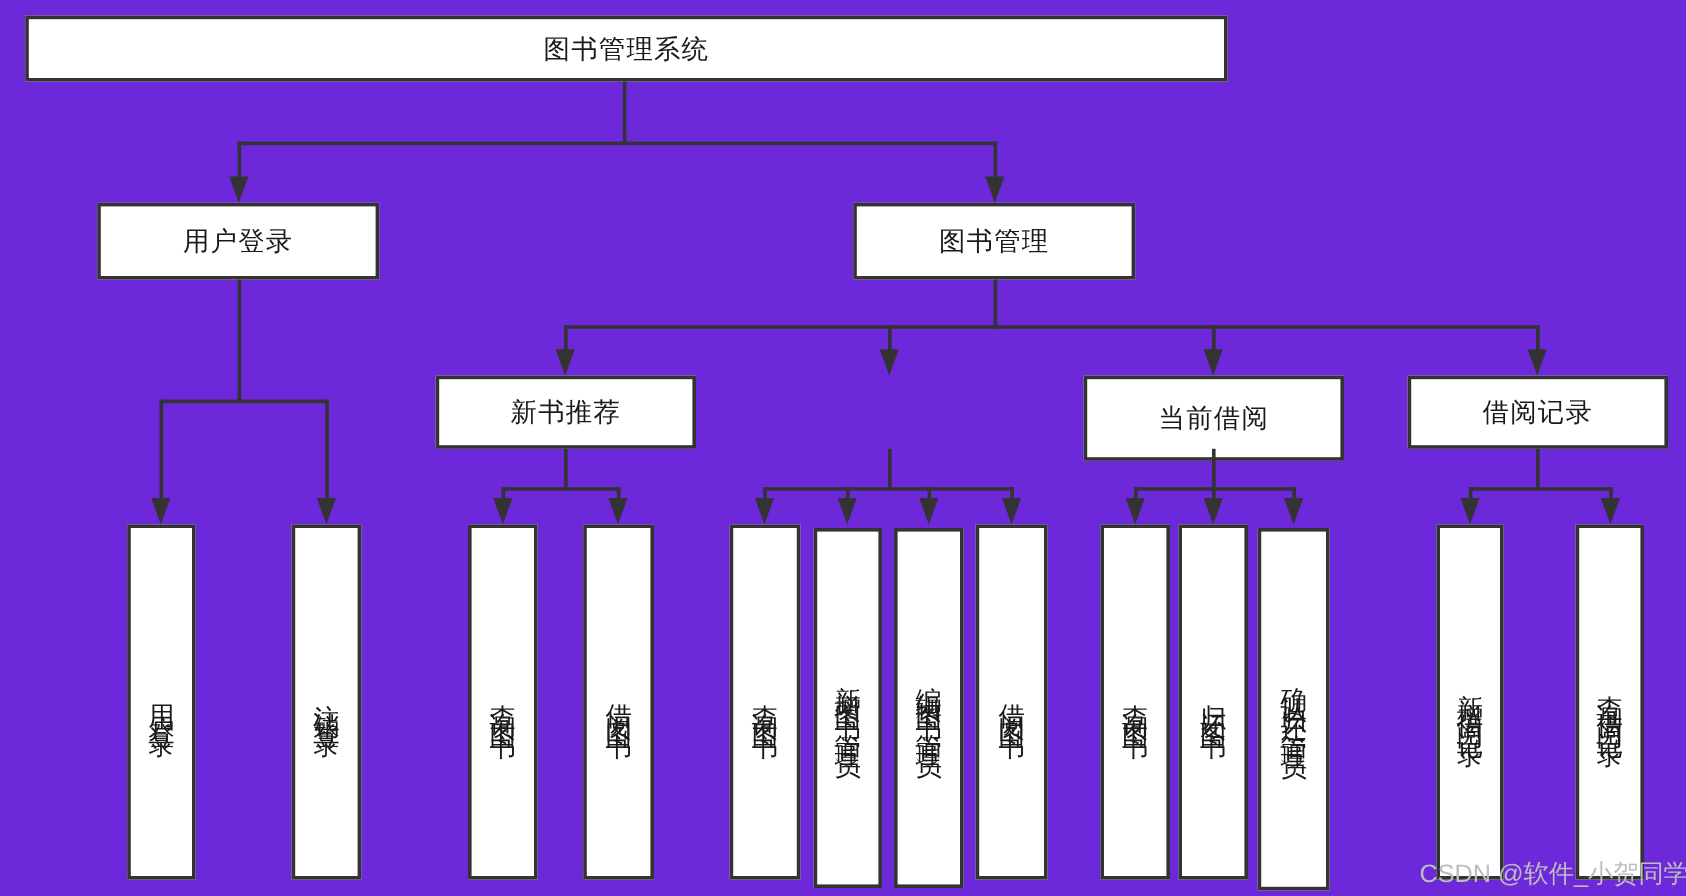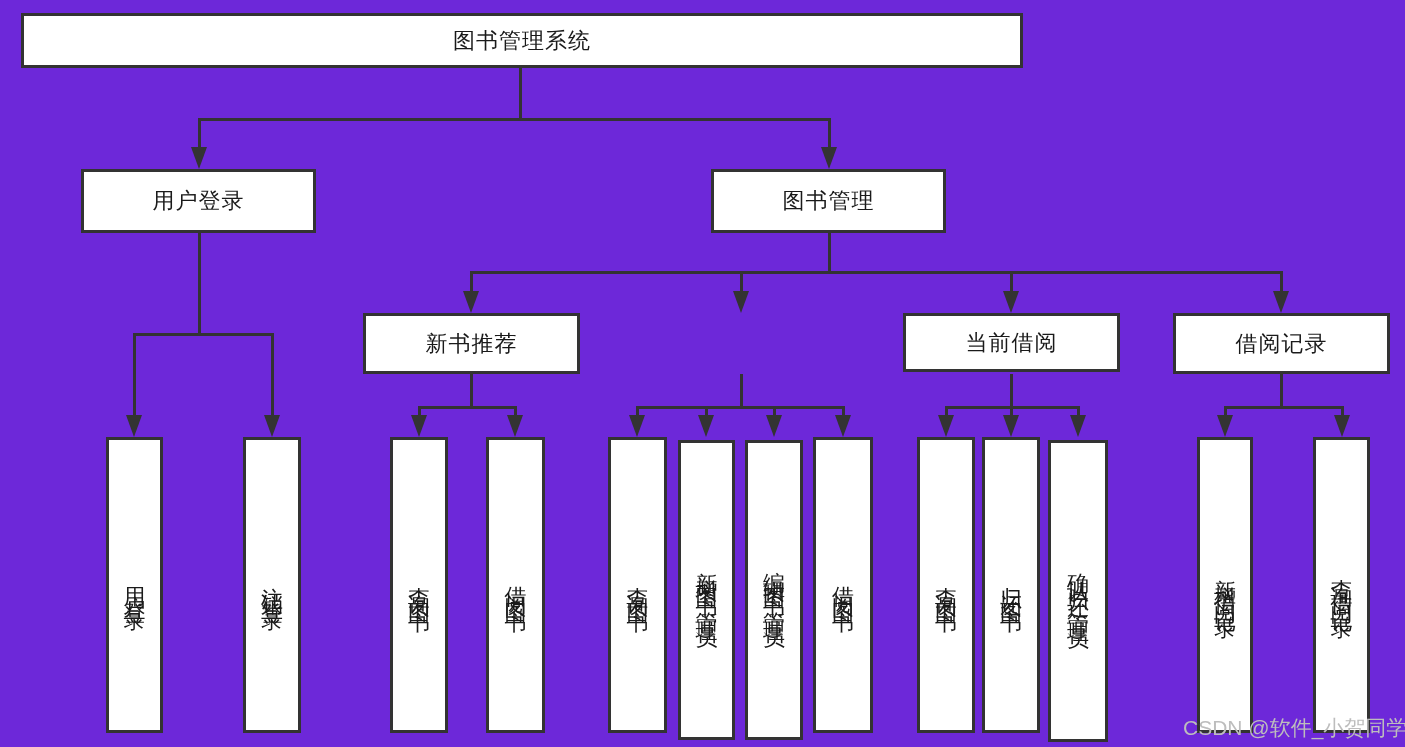--- a/index.html
+++ b/index.html
@@ -85,21 +85,21 @@
   <div class="vline" style="left:1010px; top:271px; height:24px;"></div>
   <div class="vline" style="left:1280px; top:271px; height:24px;"></div>
   <div class="arrow" style="left:463px; top:291px;"></div>
   <div class="arrow" style="left:733px; top:291px;"></div>
   <div class="arrow" style="left:1003px; top:291px;"></div>
   <div class="arrow" style="left:1273px; top:291px;"></div>
 
   <div class="node h-label" style="left:363px; top:313px; width:217px; height:61px;">
     <span>新书推荐</span>
   </div>
-  <div class="node h-label" style="left:903px; top:313px; width:217px; height:59px;">
+  <div class="node h-label" style="left:903px; top:313px; width:217px; height:71px;">
     <span>当前借阅</span>
   </div>
   <div class="node h-label" style="left:1173px; top:313px; width:217px; height:61px;">
     <span>借阅记录</span>
   </div>
 
   <div class="vline" style="left:470px; top:374px; height:34px;"></div>
   <div class="hline" style="left:418px; top:406px; width:99px;"></div>
   <div class="vline" style="left:418px; top:406px; height:12px;"></div>
   <div class="vline" style="left:514px; top:406px; height:12px;"></div>

